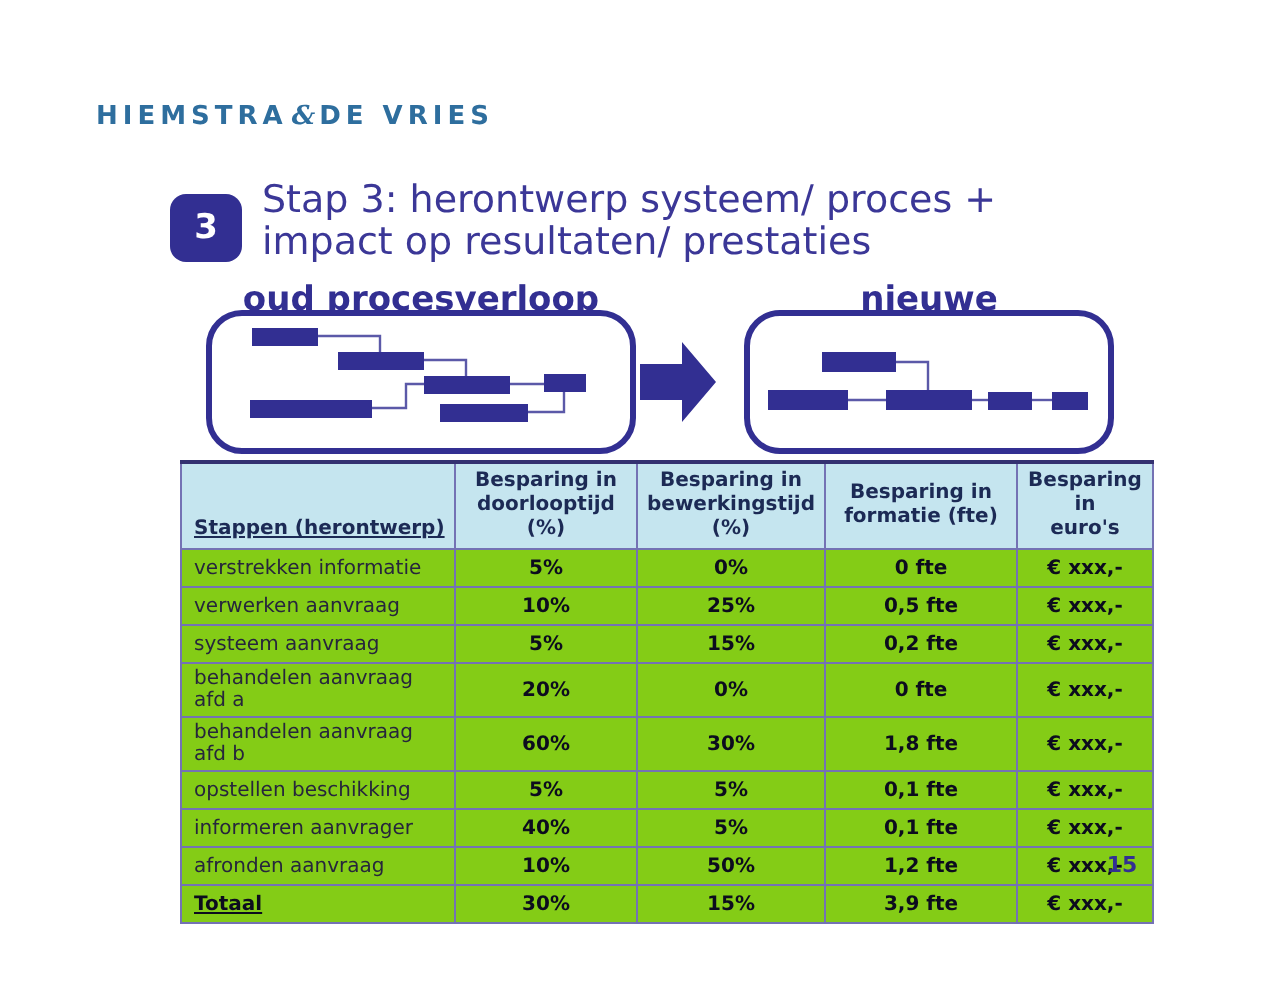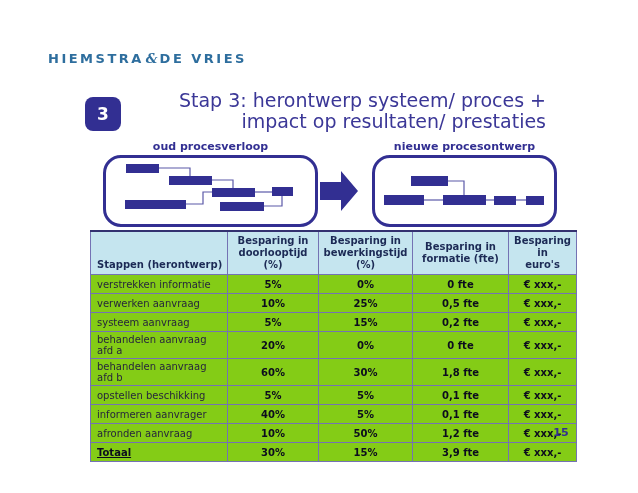--- a/index.html
+++ b/index.html
@@ -11,24 +11,24 @@
   .logo { position: absolute; left: 48px; top: 51px; font-size: 13px; font-weight: bold;
           color: #2e6e9e; letter-spacing: 2.5px; white-space: nowrap; }
   .logo .amp { font-family: "DejaVu Serif", serif; font-style: italic; font-weight: bold;
                letter-spacing: 0; padding: 0 2px; }
 
   
   .badge { position: absolute; left: 85px; top: 97px; width: 36px; height: 34px;
            background: #322f92; border-radius: 8px; color: #ffffff; font-size: 17px;
            font-weight: bold; display: flex; align-items: center; justify-content: center; }
   .title { position: absolute; left: 131px; top: 90px; width: 415px; font-size: 19px;
-           line-height: 21px; font-weight: normal; color: #3b3797; text-align: right; }
+           line-height: 21px; font-weight: normal; color: #3b3797; }
 
   
-  .diag-label { position: absolute; top: 140px; font-size: 11px; font-weight: bold;
+  .diag-label { position: absolute; top: 140px; font-size: 17px; font-weight: bold;
                 color: #322f92; text-align: center; }
   .diag-label.old { left: 103px; width: 215px; }
   .diag-label.new { left: 372px; width: 185px; }
 
   
   .diag-box { position: absolute; top: 155px; height: 72px; background: #fff;
               border: 3px solid #322f92; border-radius: 18px; }
   .diag-box.old { left: 103px; width: 215px; }
   .diag-box.new { left: 372px; width: 185px; }
   .diag-box svg { position: absolute; left: 0; top: 0; }
@@ -37,21 +37,21 @@
 
   .arrow { position: absolute; left: 320px; top: 171px; }
 
   
   .savings-table { position: absolute; left: 90px; top: 230px; width: 486px;
                    border-collapse: collapse; table-layout: fixed; }
   .savings-table th, .savings-table td { border: 1px solid #7472b4; }
   .savings-table th { background: #c5e5ef; color: #1c2a55; font-size: 10px; font-weight: bold;
                       padding: 3px 4px; height: 32px; vertical-align: middle; text-align: center;
                       white-space: pre-line; line-height: 12px; border-top: 2px solid #333170; }
-  .savings-table th.step-h { text-align: left; vertical-align: bottom; padding-left: 6px; }
+  .savings-table th.step-h { text-align: left; vertical-align: bottom; padding-left: 6px; text-decoration: underline; }
   .savings-table td { font-size: 10px; height: 19px; padding: 2px 6px; background: #84cc16; }
   .savings-table td.step { text-align: left; color: #26263c; }
   .savings-table td.num { text-align: center; font-weight: bold; color: #0c0c1e; }
   .savings-table tr.total td.step { font-weight: bold; color: #0c0c1e; text-decoration: underline; }
 
   .page-number { position: absolute; left: 546px; top: 426px; width: 30px; text-align: center;
                  font-size: 11px; font-weight: bold; color: #322f92; }
 </style>
 </head>
 <body>

